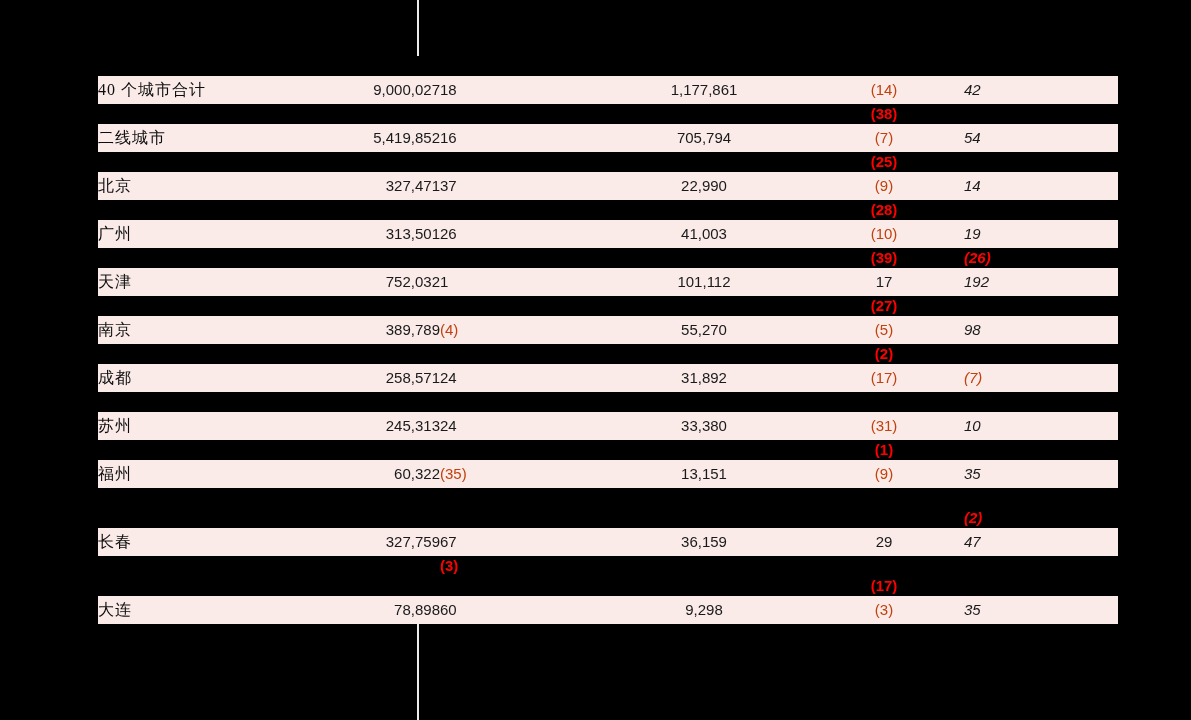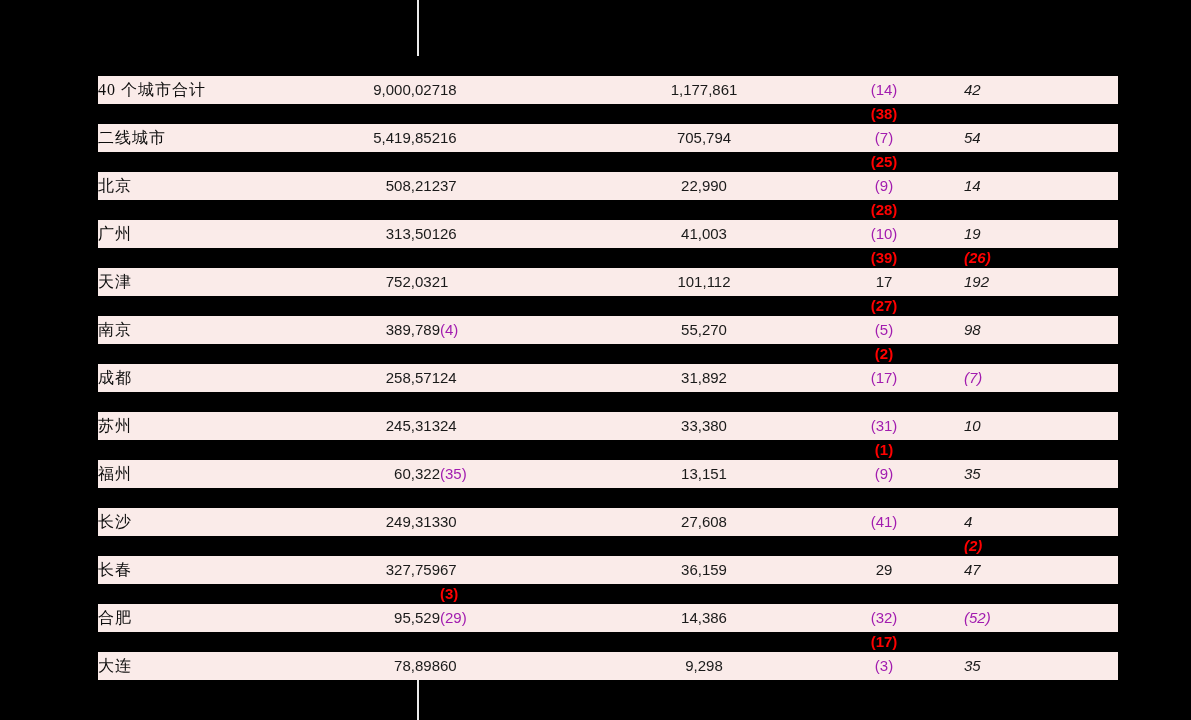--- a/index.html
+++ b/index.html
@@ -79,21 +79,21 @@
   .c-v4     { width: 160px; text-align: center; }
   .c-v5     { width: 154px; text-align: left; font-style: italic; }
 
   .city-label {
     font-family: "Liberation Serif", "DejaVu Serif", serif;
     font-size: 16px;
     letter-spacing: 1px;
     color: #0d0d0d;
   }
 
-  .neg { color: #a21caf; }
+  .neg { color: #c2410c; }
   .pos { color: #1a1a1a; }
 
   tr.spacer-row .neg { color: #ff0000; }
 
   .num {
     font-family: "Liberation Sans", "DejaVu Sans", sans-serif;
     font-size: 15px;
   }
 </style>
 </head>
@@ -141,21 +141,21 @@
           <tr class="spacer-row">
             <td class="c-city"><span class="city-label"></span></td>
             <td class="c-v1"><span class="num pos"></span></td>
             <td class="c-v2"><span class="num pos"></span></td>
             <td class="c-v3"><span class="num pos"></span></td>
             <td class="c-v4"><span class="num neg">(25)</span></td>
             <td class="c-v5"><span class="num pos"></span></td>
           </tr>
           <tr class="data-row">
             <td class="c-city"><span class="city-label">北京</span></td>
-            <td class="c-v1"><span class="num pos">508,212</span></td>
+            <td class="c-v1"><span class="num pos">327,471</span></td>
             <td class="c-v2"><span class="num pos">37</span></td>
             <td class="c-v3"><span class="num pos">22,990</span></td>
             <td class="c-v4"><span class="num neg">(9)</span></td>
             <td class="c-v5"><span class="num pos">14</span></td>
           </tr>
           <tr class="spacer-row">
             <td class="c-city"><span class="city-label"></span></td>
             <td class="c-v1"><span class="num pos"></span></td>
             <td class="c-v2"><span class="num pos"></span></td>
             <td class="c-v3"><span class="num pos"></span></td>
@@ -251,28 +251,20 @@
             <td class="c-v5"><span class="num pos">35</span></td>
           </tr>
           <tr class="spacer-row">
             <td class="c-city"><span class="city-label"></span></td>
             <td class="c-v1"><span class="num pos"></span></td>
             <td class="c-v2"><span class="num pos"></span></td>
             <td class="c-v3"><span class="num pos"></span></td>
             <td class="c-v4"><span class="num pos"></span></td>
             <td class="c-v5"><span class="num pos"></span></td>
           </tr>
-          <tr class="data-row">
-            <td class="c-city"><span class="city-label">长沙</span></td>
-            <td class="c-v1"><span class="num pos">249,313</span></td>
-            <td class="c-v2"><span class="num pos">30</span></td>
-            <td class="c-v3"><span class="num pos">27,608</span></td>
-            <td class="c-v4"><span class="num neg">(41)</span></td>
-            <td class="c-v5"><span class="num pos">4</span></td>
-          </tr>
           <tr class="spacer-row">
             <td class="c-city"><span class="city-label"></span></td>
             <td class="c-v1"><span class="num pos"></span></td>
             <td class="c-v2"><span class="num pos"></span></td>
             <td class="c-v3"><span class="num pos"></span></td>
             <td class="c-v4"><span class="num pos"></span></td>
             <td class="c-v5"><span class="num neg">(2)</span></td>
           </tr>
           <tr class="data-row">
             <td class="c-city"><span class="city-label">长春</span></td>
@@ -283,28 +275,20 @@
             <td class="c-v5"><span class="num pos">47</span></td>
           </tr>
           <tr class="spacer-row">
             <td class="c-city"><span class="city-label"></span></td>
             <td class="c-v1"><span class="num pos"></span></td>
             <td class="c-v2"><span class="num neg">(3)</span></td>
             <td class="c-v3"><span class="num pos"></span></td>
             <td class="c-v4"><span class="num pos"></span></td>
             <td class="c-v5"><span class="num pos"></span></td>
           </tr>
-          <tr class="data-row">
-            <td class="c-city"><span class="city-label">合肥</span></td>
-            <td class="c-v1"><span class="num pos">95,529</span></td>
-            <td class="c-v2"><span class="num neg">(29)</span></td>
-            <td class="c-v3"><span class="num pos">14,386</span></td>
-            <td class="c-v4"><span class="num neg">(32)</span></td>
-            <td class="c-v5"><span class="num neg">(52)</span></td>
-          </tr>
           <tr class="spacer-row">
             <td class="c-city"><span class="city-label"></span></td>
             <td class="c-v1"><span class="num pos"></span></td>
             <td class="c-v2"><span class="num pos"></span></td>
             <td class="c-v3"><span class="num pos"></span></td>
             <td class="c-v4"><span class="num neg">(17)</span></td>
             <td class="c-v5"><span class="num pos"></span></td>
           </tr>
           <tr class="data-row">
             <td class="c-city"><span class="city-label">大连</span></td>

